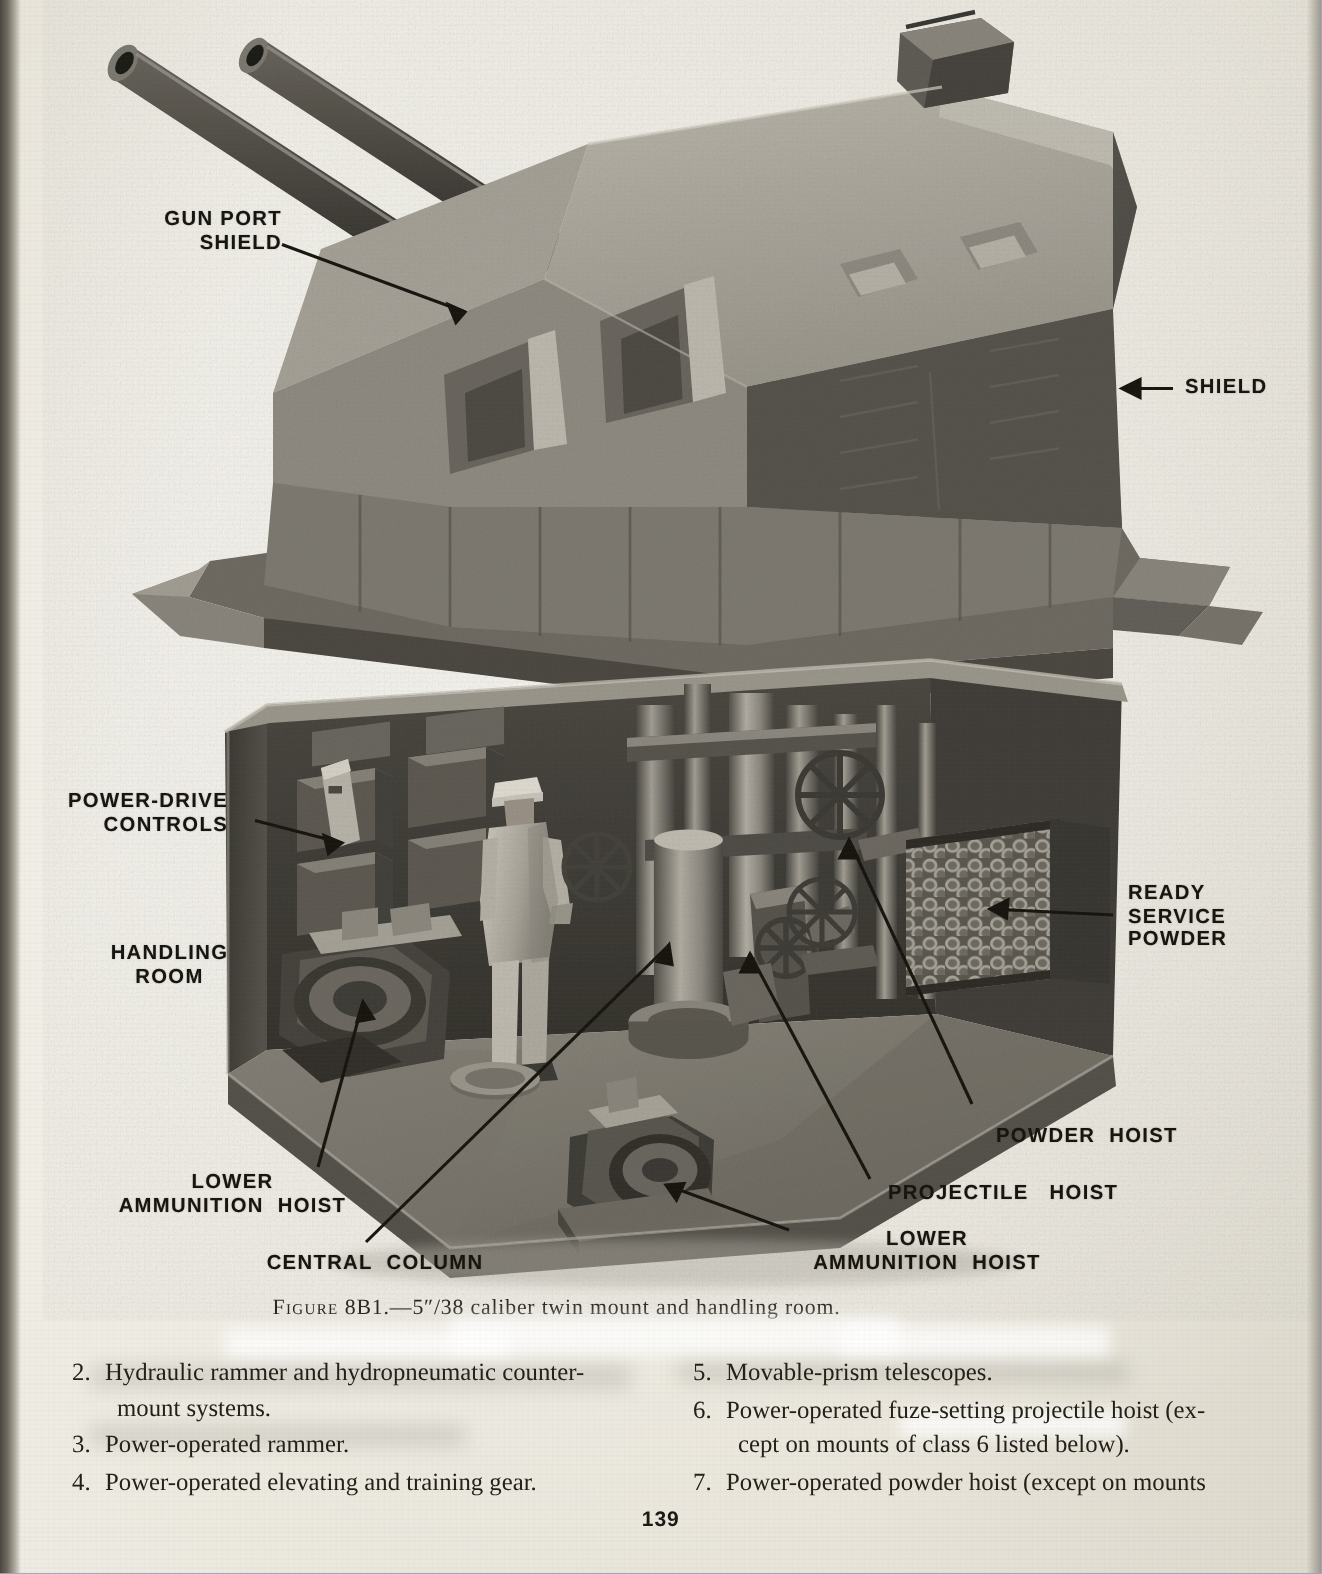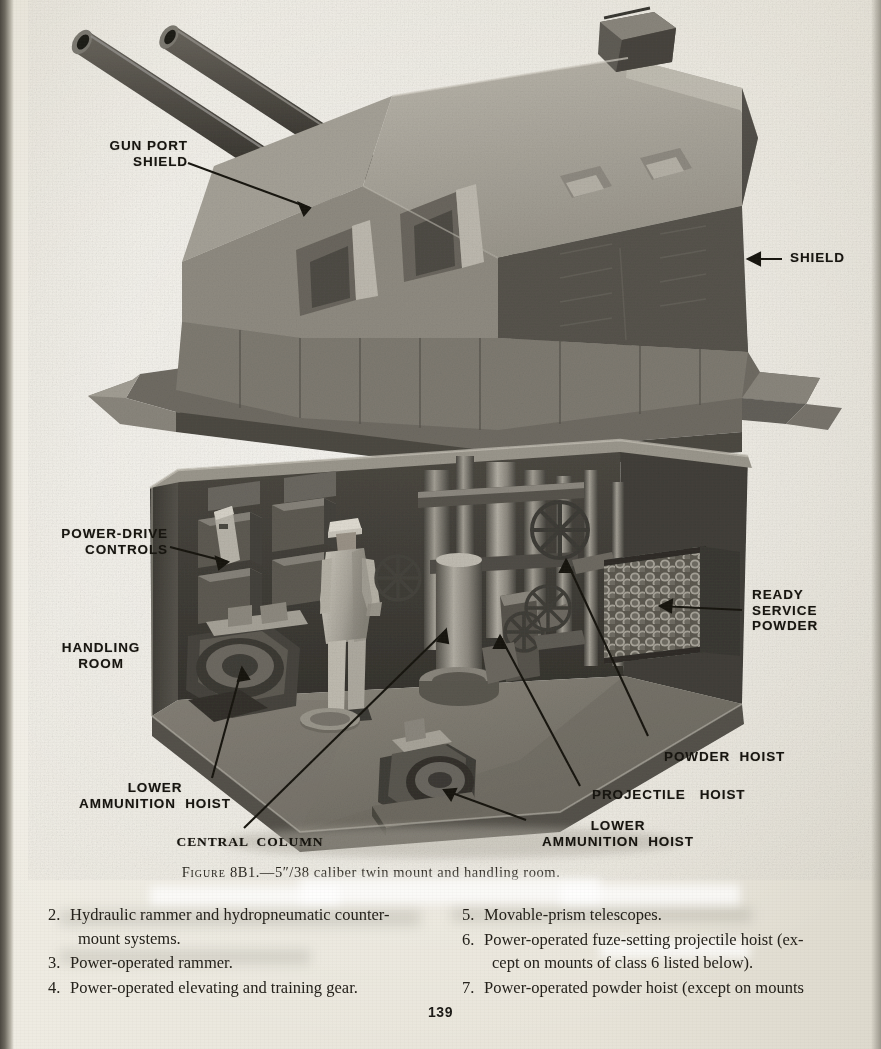--- a/index.html
+++ b/index.html
@@ -512,38 +512,38 @@
         <path d="M444,790 L456,789 L451,800 Z"></path>
       </g>
     </svg>
   </div>
 
   <div class="callout ta-right" style="left:20px; top:138px; width:168px;">GUN PORT
 SHIELD</div>
 
   <div class="callout ta-left" style="left:790px; top:250px; width:120px;">SHIELD</div>
 
-  <div class="callout ta-right" style="left:18px; top:526px; width:150px;">POWER-DRIVE
+  <div class="callout ta-right" style="left:2px; top:526px; width:150px;">POWER-DRIVE
 CONTROLS</div>
 
-  <div class="callout ta-center" style="left:16px; top:627px; width:170px;margin-top:13px;">HANDLING
+  <div class="callout ta-center" style="left:28px; top:627px; width:170px;">HANDLING
 ROOM</div>
 
   <div class="callout ta-left" style="left:752px; top:587px; width:124px;">READY
 SERVICE
 POWDER</div>
 
   <div class="callout ta-left" style="left:664px; top:737px; width:200px;margin-top:12px;">POWDER  HOIST</div>
 
   <div class="callout ta-left" style="left:592px; top:787px; width:230px;">PROJECTILE   HOIST</div>
 
   <div class="callout ta-center" style="left:40px; top:780px; width:230px;">LOWER
 AMMUNITION  HOIST</div>
 
-  <div class="callout ta-center" style="left:130px; top:834px; width:240px;font-family:Liberation Serif, serif;">CENTRAL  COLUMN</div>
+  <div class="callout ta-center" style="left:130px; top:834px; width:240px;">CENTRAL  COLUMN</div>
 
   <div class="callout ta-center" style="left:498px; top:818px; width:240px;">LOWER
 AMMUNITION  HOIST</div>
 
   <div id="figure-caption">
     <span class="smallcaps">Figure</span><span> </span><span>8B1.—5″/38 caliber twin mount and handling room.</span>
   </div>
 
   <div class="smudge" style="left:300px; top:878px; width:300px; height:26px;"></div>
   <div class="smudge" style="left:150px; top:886px; width:190px; height:20px;"></div>

